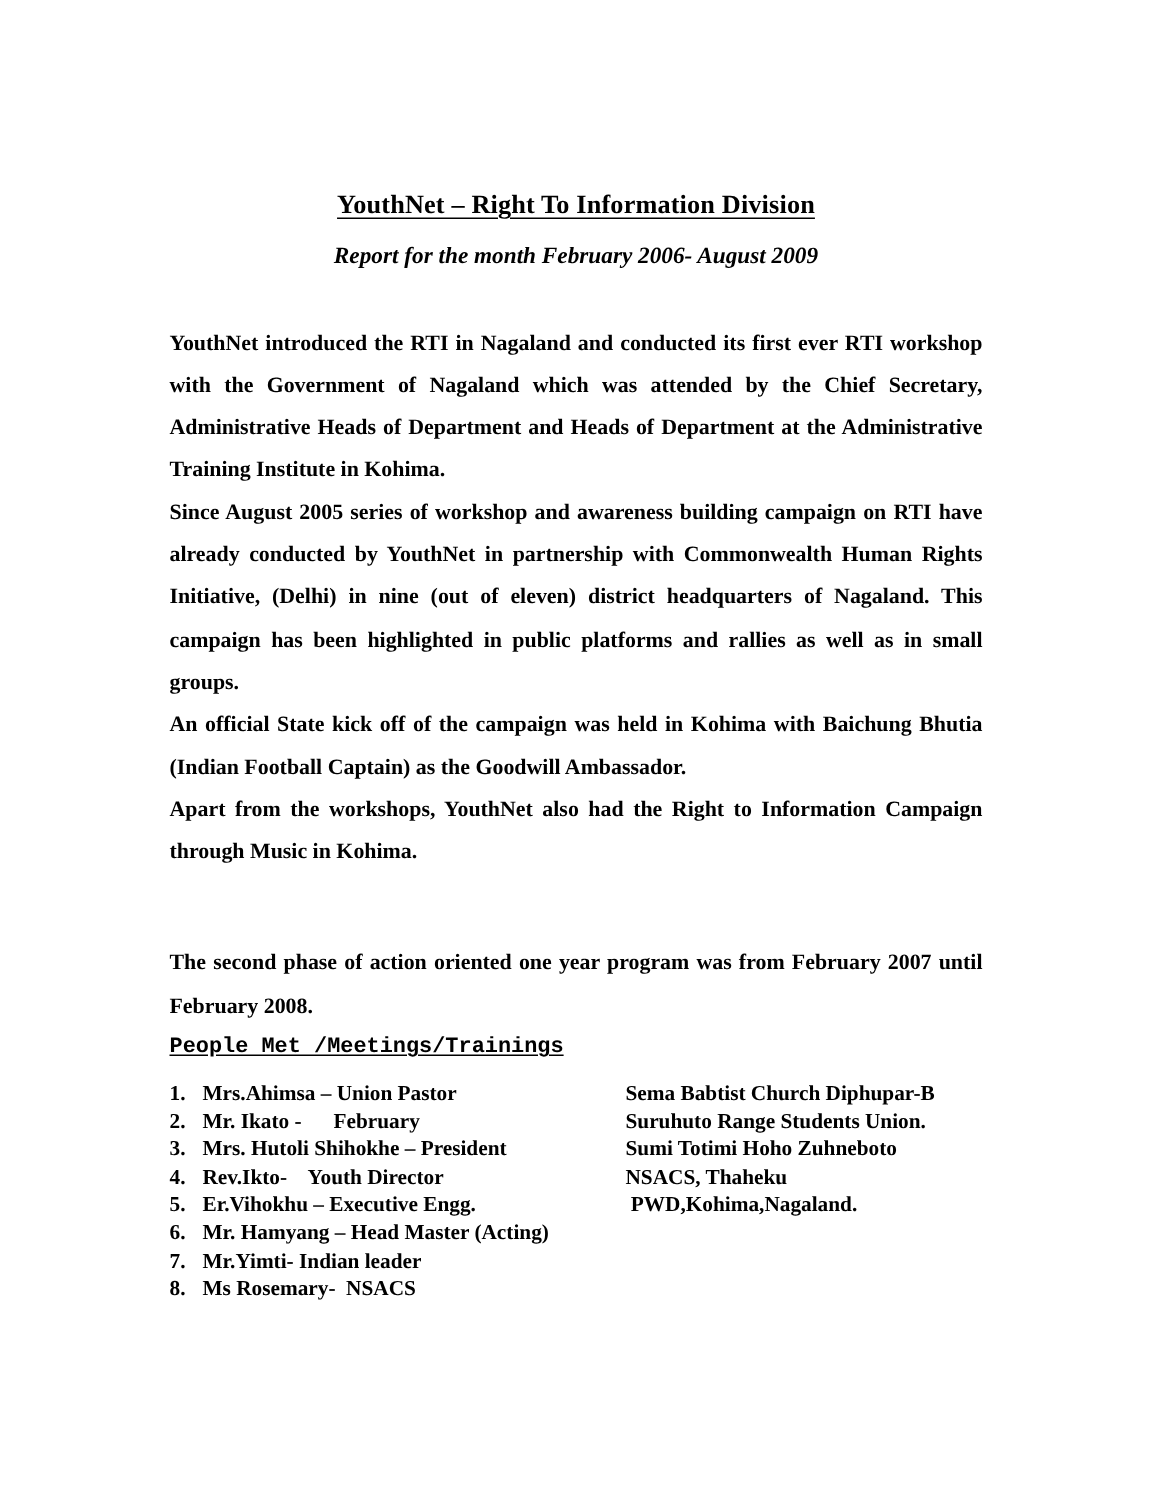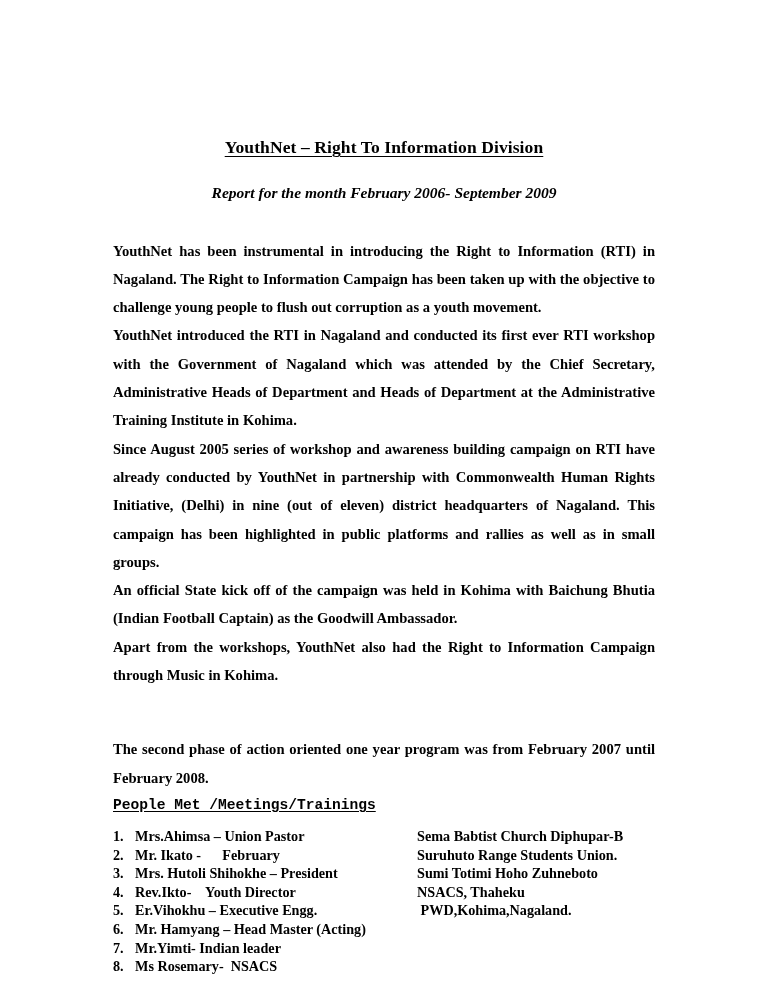--- a/index.html
+++ b/index.html
@@ -22,21 +22,21 @@
     background: #ffffff;
     overflow: hidden;
   }
   .content {
     position: absolute;
     left: 113px;
     top: 0;
     width: 542px;
   }
   .title {
-    margin: 12px;
+    margin: 1px;
     padding-top: 125px;
     text-align: center;
     font-size: 17.5px;
     font-weight: bold;
     letter-spacing: 0.1px;
     line-height: 1.2;
   }
   .title span {
     text-decoration: underline;
     text-underline-offset: 3px;
@@ -99,24 +99,23 @@
   }
 </style>
 </head>
 <body>
 
 <div class="page">
   <div class="content">
 
     <h1 class="title"><span>YouthNet – Right To Information Division</span></h1>
 
-    <h2 class="subtitle">Report for the month February 2006- September 2009</h2>
+    <h2 class="subtitle">Report for the month February 2006- August 2009</h2>
 
     <div class="body-block">
-      <p class="para">YouthNet has been  instrumental in introducing the Right to Information (RTI)  in Nagaland. The Right to Information Campaign has been taken up with the objective to challenge young people to flush out corruption as a youth movement.</p>
       <p class="para">YouthNet introduced the RTI in Nagaland and conducted its first ever RTI workshop with the Government of Nagaland which was attended by the Chief Secretary, Administrative Heads of Department and Heads of Department at the Administrative Training Institute in Kohima.</p>
       <p class="para">Since August  2005  series of workshop and awareness building campaign on RTI have already conducted by YouthNet in partnership with Commonwealth Human Rights Initiative, (Delhi) in nine (out of eleven) district headquarters of Nagaland. This campaign has been highlighted in public platforms and rallies as well as in small groups.</p>
       <p class="para">An official State kick off of the campaign was held in Kohima with Baichung Bhutia (Indian Football Captain) as the Goodwill Ambassador.</p>
       <p class="para">Apart from the workshops, YouthNet also had the Right to Information Campaign through Music in Kohima.</p>
       <div class="gap-block"></div>
       <p class="para">The second phase of action oriented one year program  was from February 2007 until February 2008.</p>
     </div>
 
     <h3 class="subhead"><span>People Met /Meetings/Trainings</span></h3>
 

